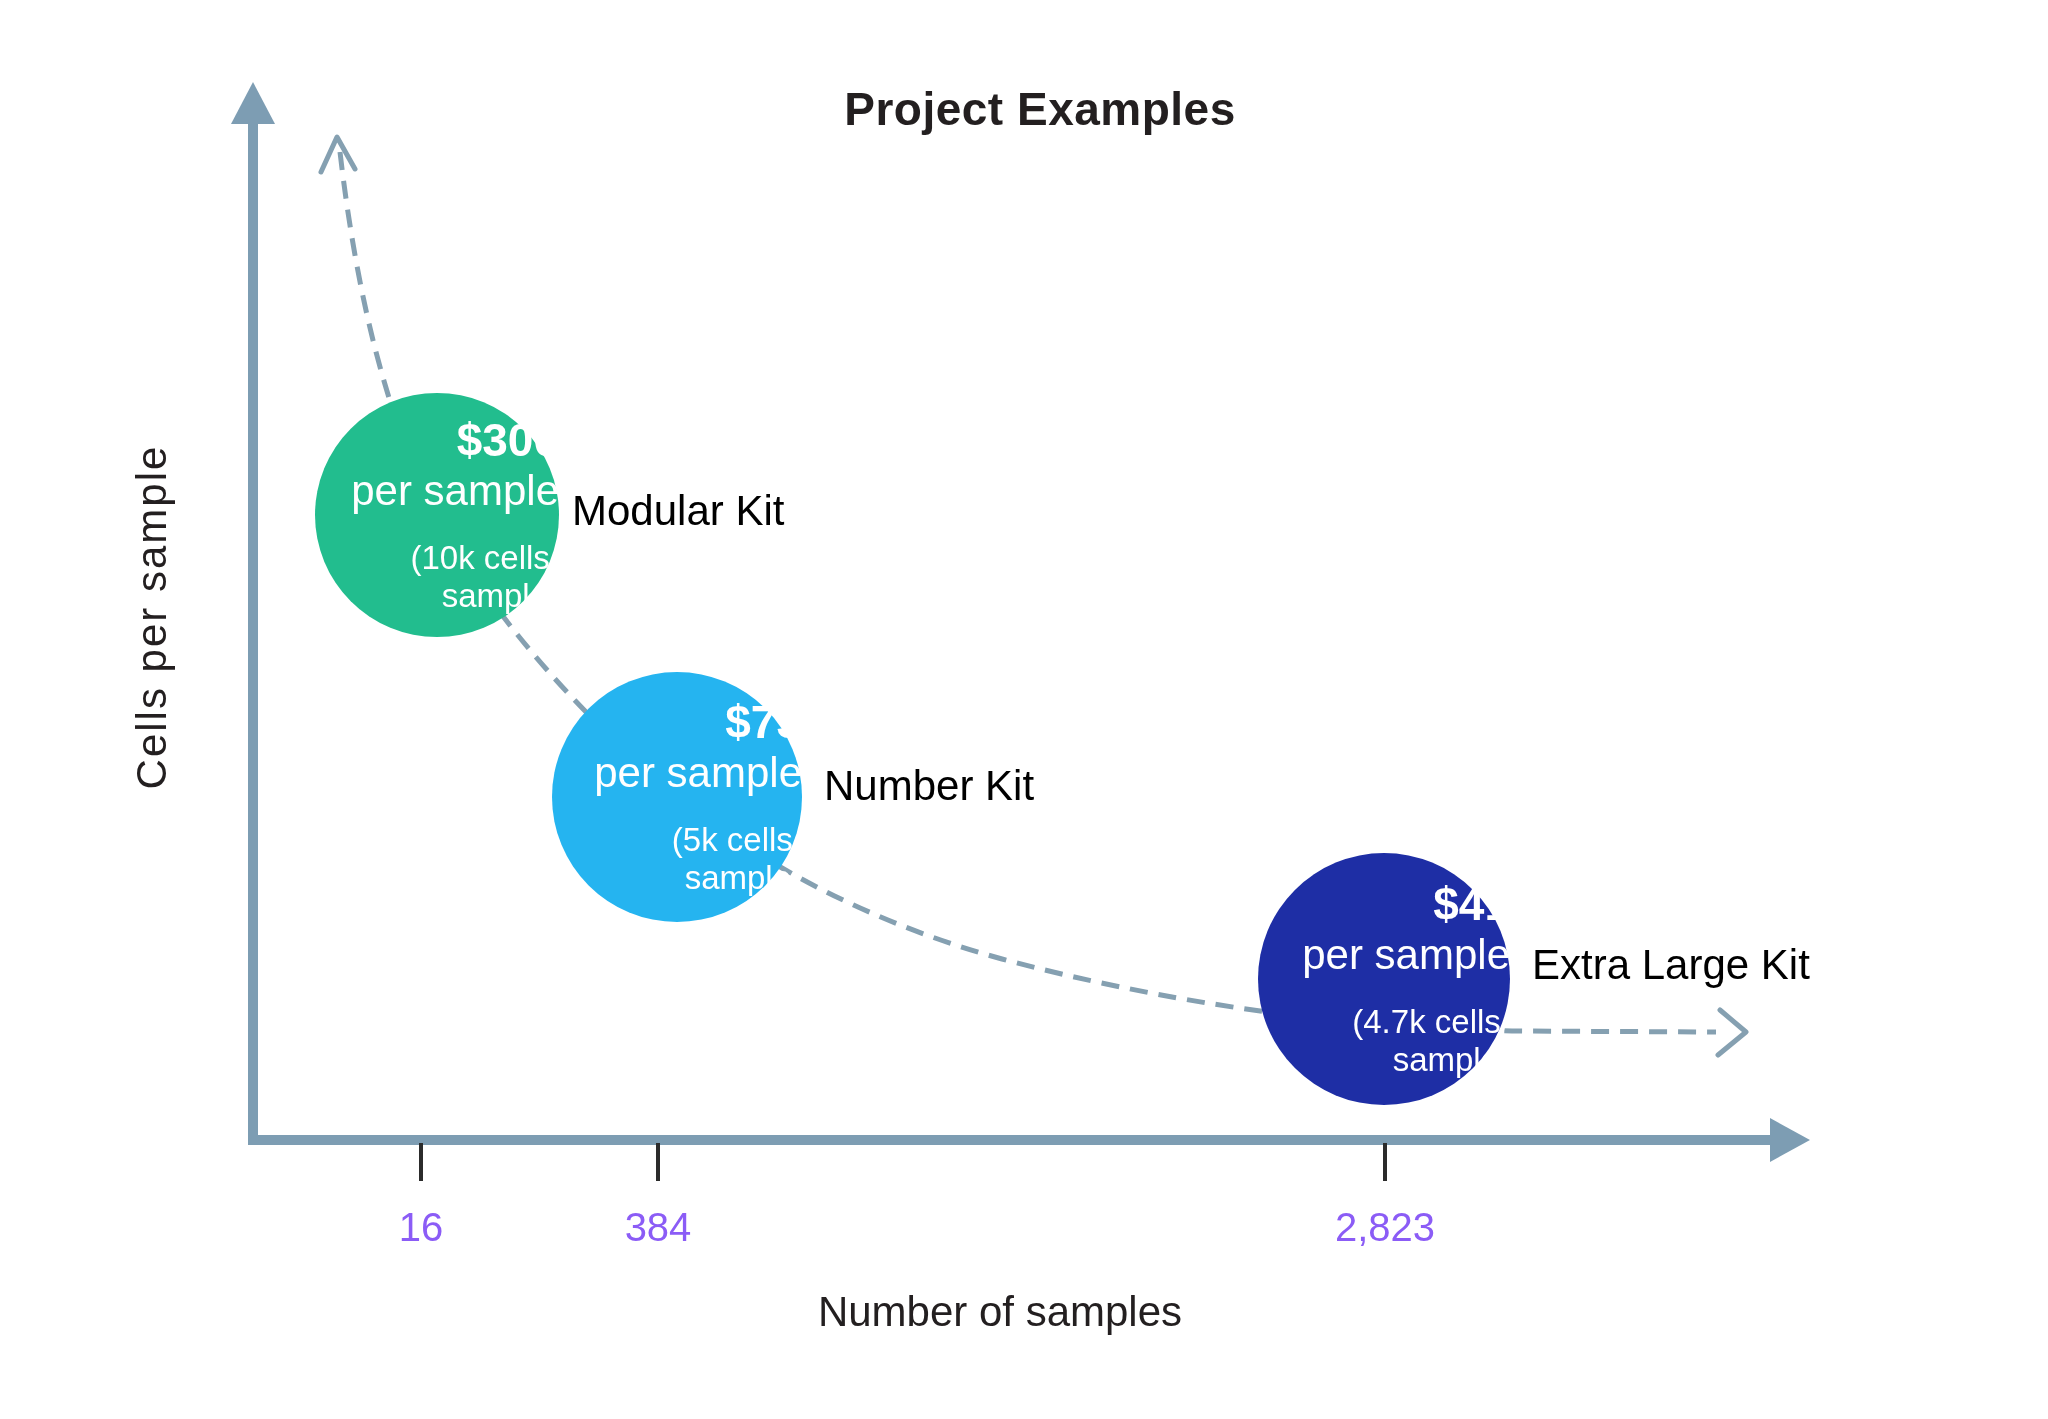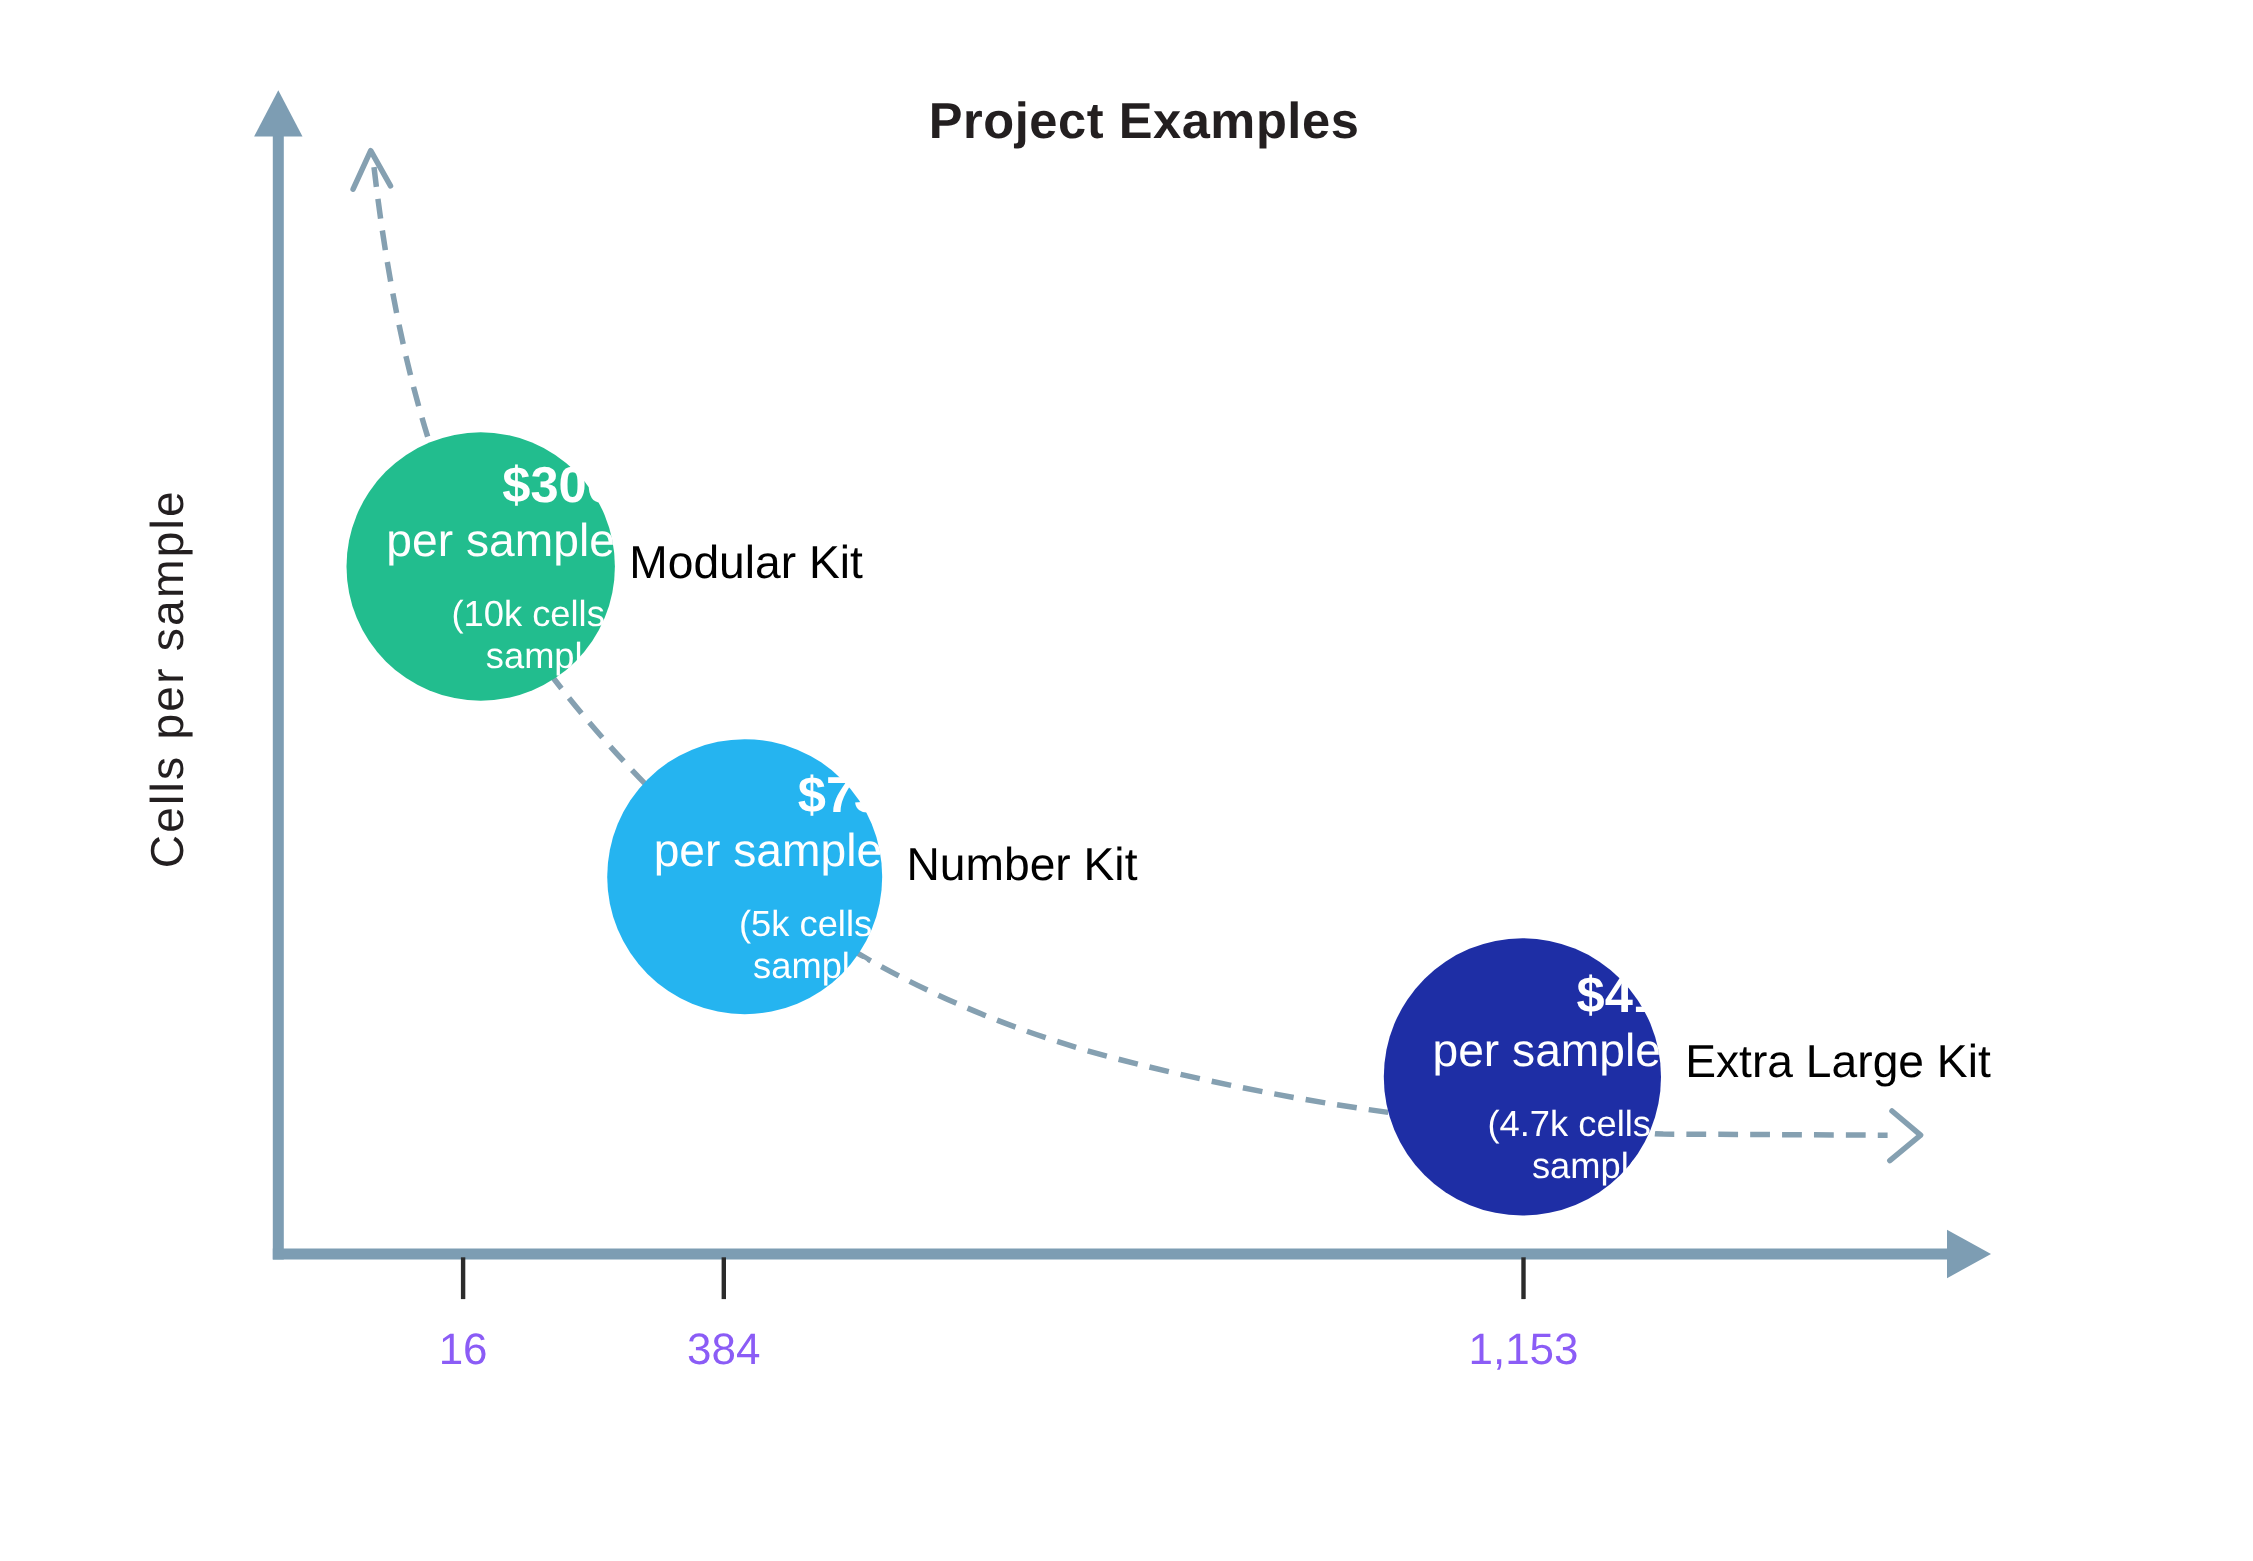--- a/index.html
+++ b/index.html
@@ -83,24 +83,25 @@
     <polygon points="1810,1140 1770,1118 1770,1162" fill="#7D9DB3"></polygon>
 
     <line x1="421" y1="1143" x2="421" y2="1181" stroke="#2B2B2B" stroke-width="4"></line>
     <line x1="658" y1="1143" x2="658" y2="1181" stroke="#2B2B2B" stroke-width="4"></line>
     <line x1="1385" y1="1143" x2="1385" y2="1181" stroke="#2B2B2B" stroke-width="4"></line>
   </svg>
 
   <div class="abs chart-title">Project Examples</div>
 
   <div class="abs y-axis-label">Cells per sample</div>
+  <div class="abs x-axis-label">Number of samples</div>
 
   <div class="abs tick-label" style="left:341px;">16</div>
   <div class="abs tick-label" style="left:578px;">384</div>
-  <div class="abs tick-label" style="left:1305px;">1,153</div>
+  <div class="abs tick-label" style="left:1305px;">2,823</div>
 
   <div class="abs bubble bubble-green">
     <div class="price">$300</div>
     <div class="per">per sample</div>
     <div class="cells first">(10k cells/</div>
     <div class="cells">sample)</div>
   </div>
   <div class="abs kit-label kit-modular">Modular Kit</div>
 
   <div class="abs bubble bubble-lightblue">

